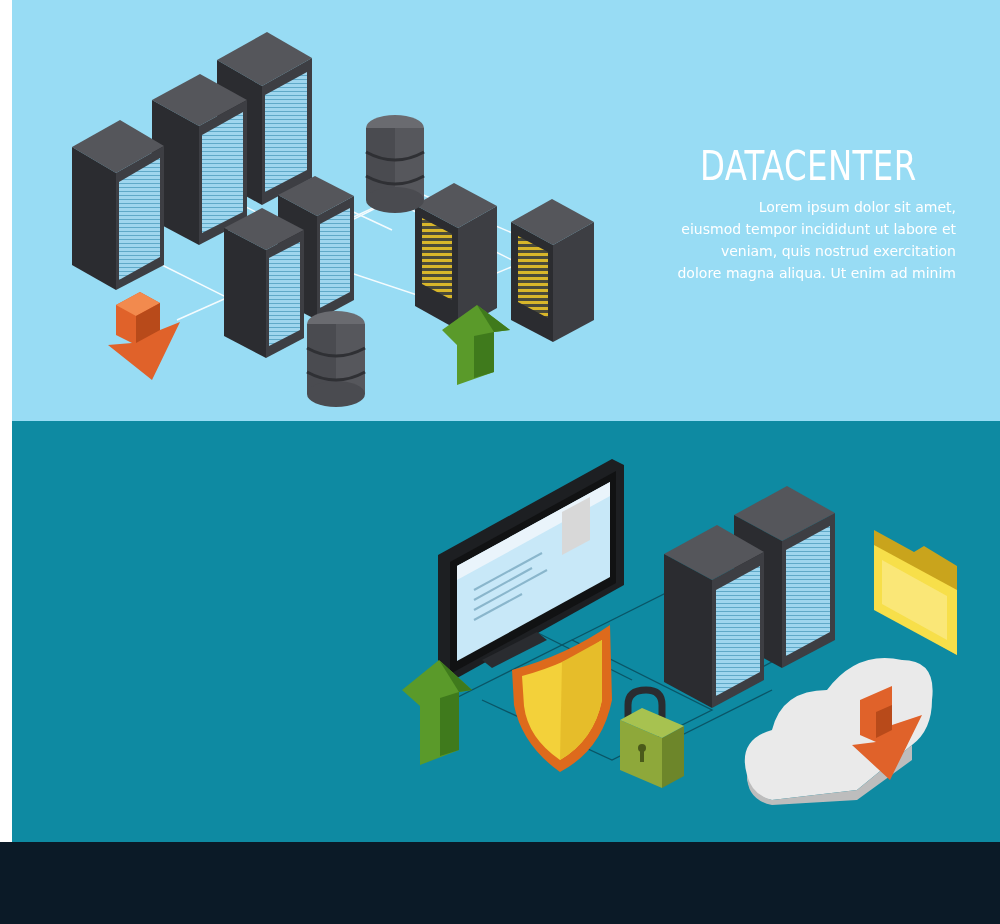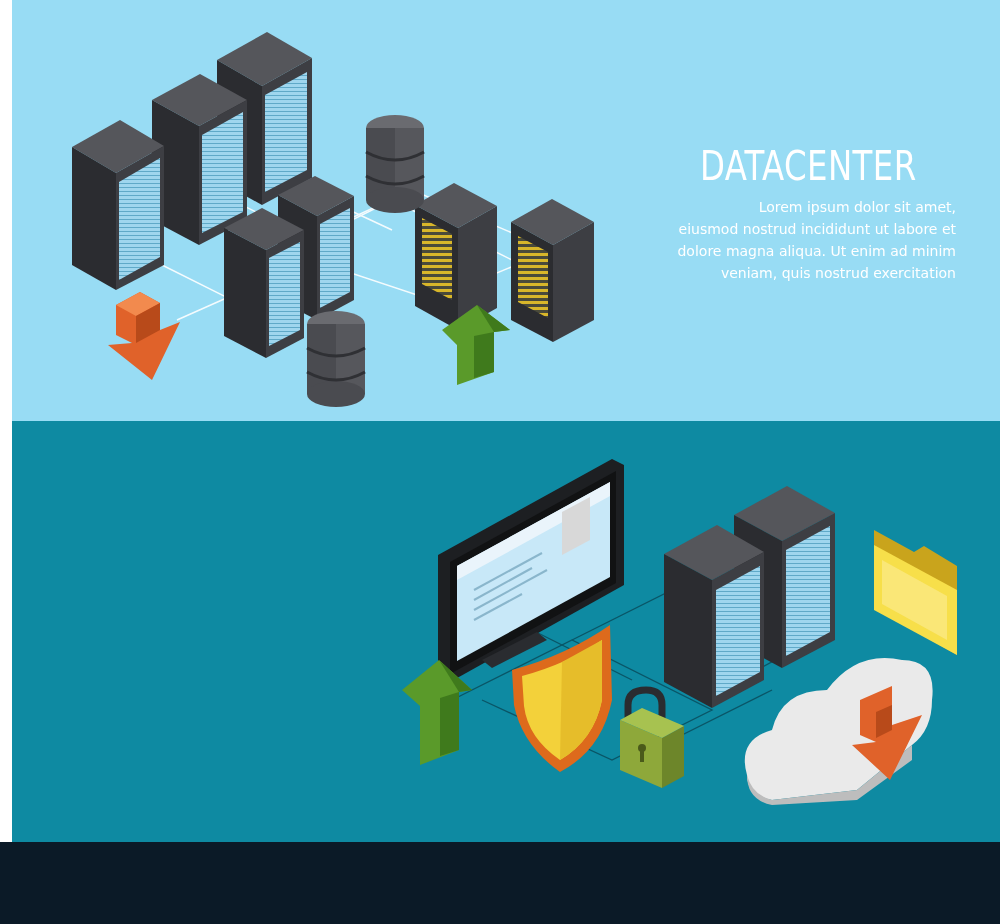--- a/index.html
+++ b/index.html
@@ -114,23 +114,23 @@
     <g>
       <polygon points="430,330 465,305 498,330 482,332 482,372 445,385 445,345" fill="#5a9a2a"></polygon>
       <polygon points="465,305 498,330 482,332" fill="#3f7a1c"></polygon>
       <polygon points="462,336 482,332 482,372 462,378" fill="#3f7a1c"></polygon>
     </g>
   </svg>
 
   <div class="heading top">DATACENTER</div>
   <div class="body-text top">
     <span>Lorem ipsum dolor sit amet,</span>
-    <span>eiusmod nostrud incididunt ut labore et</span>
+    <span>eiusmod tempor incididunt ut labore et</span>
+    <span>veniam, quis nostrud exercitation</span>
     <span>dolore magna aliqua. Ut enim ad minim</span>
-    <span>veniam, quis nostrud exercitation</span>
   </div>
 </div>
 
 <div class="panel panel-bottom">
   <svg class="illus" width="1000" height="421" viewBox="0 421 1000 421">
 
     <g stroke="#0a5566" stroke-width="1.3" fill="none">
       <polyline points="440,700 560,640 700,710 600,760 470,700"></polyline>
       <polyline points="560,640 680,580 800,640 690,700"></polyline>
       <polyline points="640,750 760,690"></polyline>

